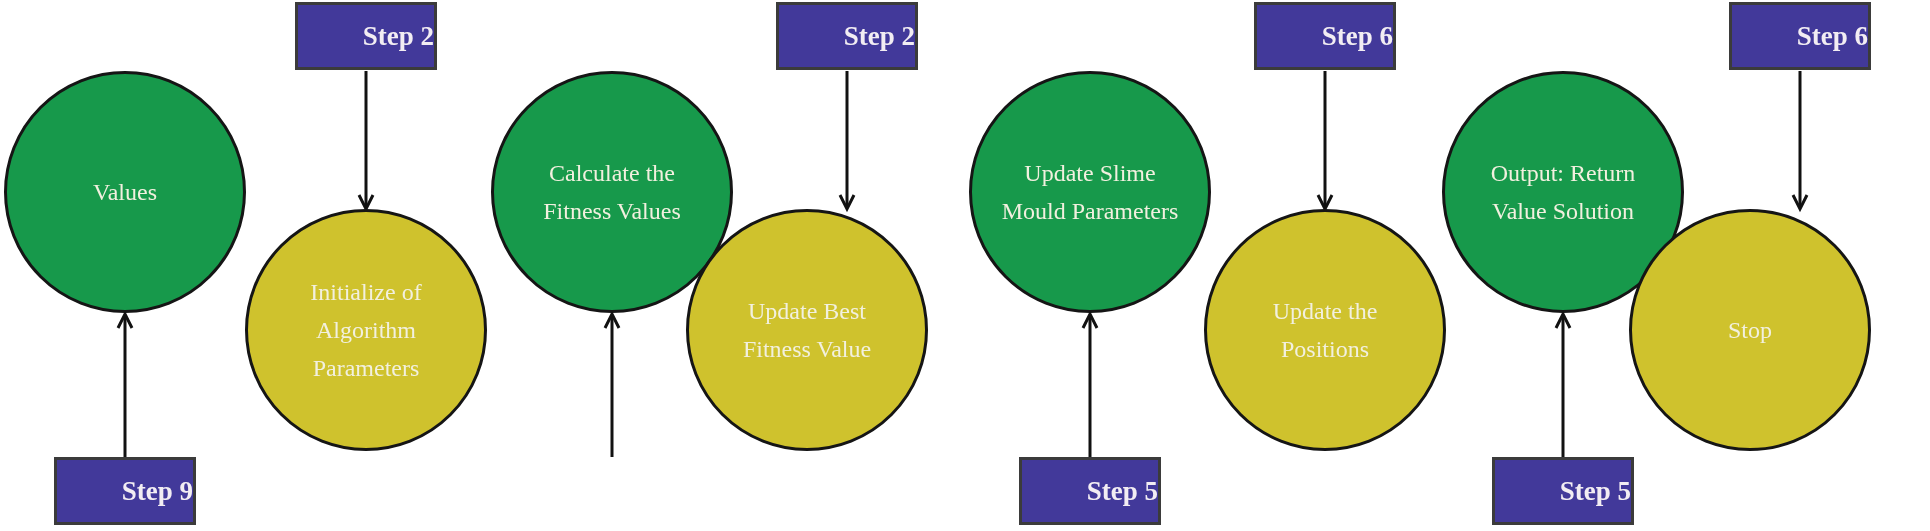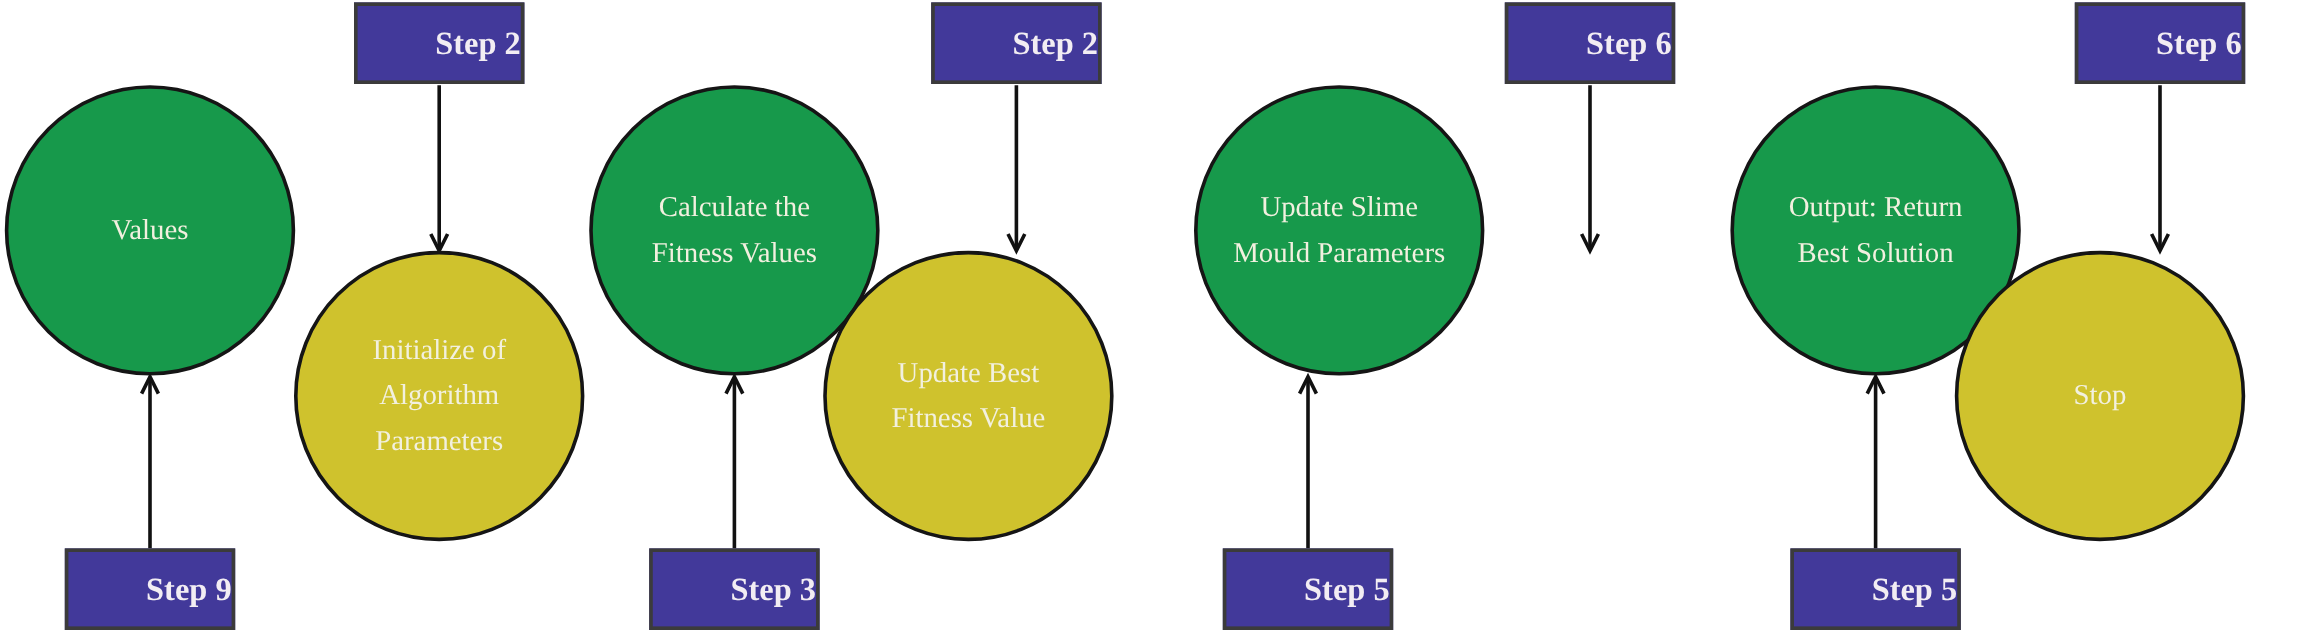--- a/index.html
+++ b/index.html
@@ -100,59 +100,60 @@
   </div>
 
   <div class="circle green" style="left:491px">
     <span class="circle-label">Calculate the
 Fitness Values</span>
   </div>
   <svg class="arrow up" style="left:602px" width="20" height="150" viewBox="0 0 20 150">
     <line x1="10" y1="147" x2="10" y2="6"></line>
     <polyline points="3,18 10,4 17,18"></polyline>
   </svg>
-  <div class="step-box bottom" style="left:541px">
-    <span class="step-label">Step 3</span>
-  </div>
 
   <div class="step-box top" style="left:776px">
     <span class="step-label">Step 2</span>
   </div>
   <svg class="arrow down" style="left:837px" width="20" height="145" viewBox="0 0 20 145">
     <line x1="10" y1="3" x2="10" y2="139"></line>
     <polyline points="3,127 10,141 17,127"></polyline>
   </svg>
   <div class="circle yellow" style="left:686px">
     <span class="circle-label">Update Best
 Fitness Value</span>
   </div>
 
-  <div class="circle green" style="left:995px">
+  <div class="circle green" style="left:969px">
     <span class="circle-label">Update Slime
 Mould Parameters</span>
   </div>
   <svg class="arrow up" style="left:1080px" width="20" height="150" viewBox="0 0 20 150">
     <line x1="10" y1="147" x2="10" y2="6"></line>
     <polyline points="3,18 10,4 17,18"></polyline>
   </svg>
   <div class="step-box bottom" style="left:1019px">
     <span class="step-label">Step 5</span>
   </div>
 
   <div class="step-box top" style="left:1254px">
     <span class="step-label">Step 6</span>
   </div>
   <svg class="arrow down" style="left:1315px" width="20" height="145" viewBox="0 0 20 145">
     <line x1="10" y1="3" x2="10" y2="139"></line>
     <polyline points="3,127 10,141 17,127"></polyline>
   </svg>
+  <div class="circle yellow" style="left:1204px">
+    <span class="circle-label">Update the
+Positions</span>
+  </div>
 
   <div class="circle green" style="left:1442px">
     <span class="circle-label">Output: Return
-Best Solution</span>
+Value Solution</span>
   </div>
   <svg class="arrow up" style="left:1553px" width="20" height="150" viewBox="0 0 20 150">
     <line x1="10" y1="147" x2="10" y2="6"></line>
     <polyline points="3,18 10,4 17,18"></polyline>
   </svg>
   <div class="step-box bottom" style="left:1492px">
     <span class="step-label">Step 5</span>
   </div>
 
   <div class="step-box top" style="left:1729px">

